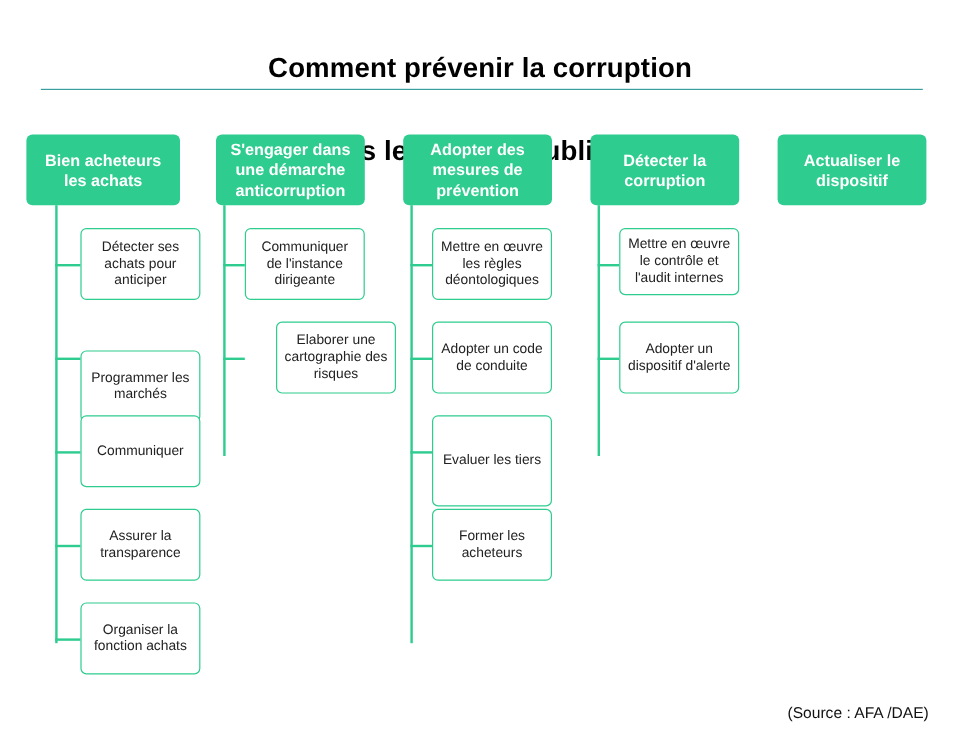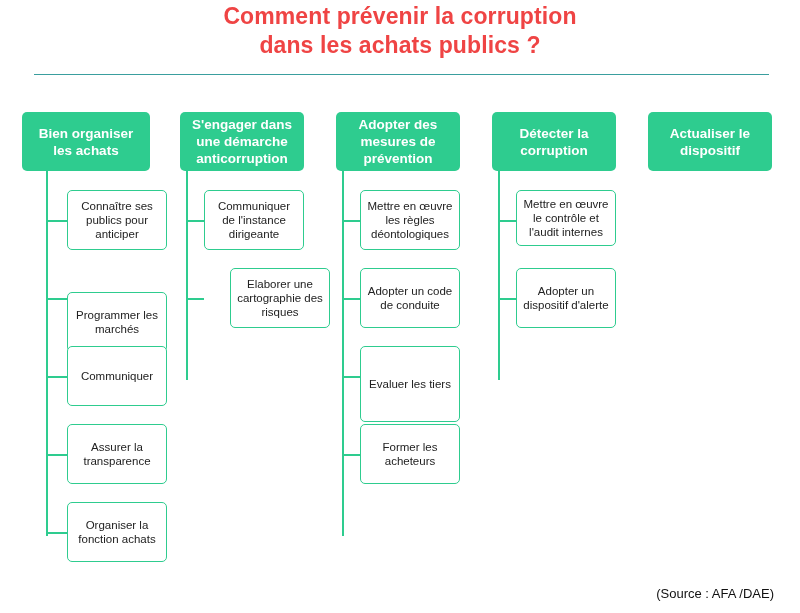--- a/index.html
+++ b/index.html
@@ -15,25 +15,26 @@
 
   
   #title-block {
     position: absolute;
     left: 0;
     top: 2px;
     width: 800px;
     text-align: center;
   }
   .title-line {
-    color: #ef4444;
+    color: #000000;
     font-weight: bold;
     font-size: 23px;
     line-height: 29px;
     letter-spacing: 0.1px;
+    margin-top: 40px;
   }
   #title-rule {
     position: absolute;
     left: 34px;
     top: 74px;
     width: 735px;
     height: 1px;
     background: #3a9e9e;
   }
 
@@ -113,31 +114,31 @@
 
 <div id="title-block">
   <div class="title-line">Comment prévenir la corruption</div>
   <div class="title-line">dans les achats publics ?</div>
 </div>
 <div id="title-rule"></div>
 
 <div id="columns">
 
   <div class="column" style="left:22px; width:152px;">
-    <div class="header-box" style="width:128px;">Bien organiser les achats</div>
+    <div class="header-box" style="width:128px;">Bien acheteurs les achats</div>
 
     <div class="conn-vert" style="left:24px; top:59px; height:365px;"></div>
 
     <div class="conn-horiz" style="left:24px; top:108px; width:21px;"></div>
     <div class="conn-horiz" style="left:24px; top:186px; width:21px;"></div>
     <div class="conn-horiz" style="left:24px; top:264px; width:21px;"></div>
     <div class="conn-horiz" style="left:24px; top:342px; width:21px;"></div>
     <div class="conn-horiz" style="left:24px; top:420px; width:21px;"></div>
 
-    <div class="child-box" style="left:45px; top:78px; width:100px; height:60px;">Connaître ses publics pour anticiper</div>
+    <div class="child-box" style="left:45px; top:78px; width:100px; height:60px;">Détecter ses achats pour anticiper</div>
     <div class="child-box" style="left:45px; top:156px; width:100px; height:60px;margin-top:24px;">Programmer les marchés</div>
     <div class="child-box" style="left:45px; top:234px; width:100px; height:60px;">Communiquer</div>
     <div class="child-box" style="left:45px; top:312px; width:100px; height:60px;">Assurer la transparence</div>
     <div class="child-box" style="left:45px; top:390px; width:100px; height:60px;">Organiser la fonction achats</div>
   </div>
 
   <div class="column" style="left:180px; width:140px;">
     <div class="header-box" style="width:124px;">S'engager dans une démarche anticorruption</div>
     <div class="conn-vert" style="left:6px; top:59px; height:209px;"></div>
     <div class="conn-horiz" style="left:6px; top:108px; width:18px;"></div>

